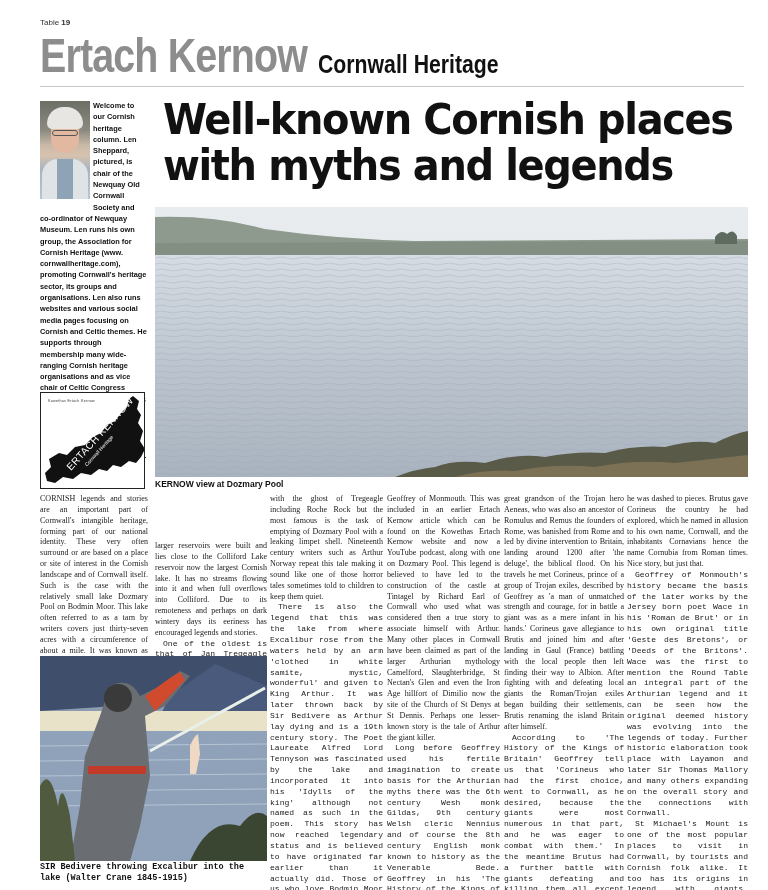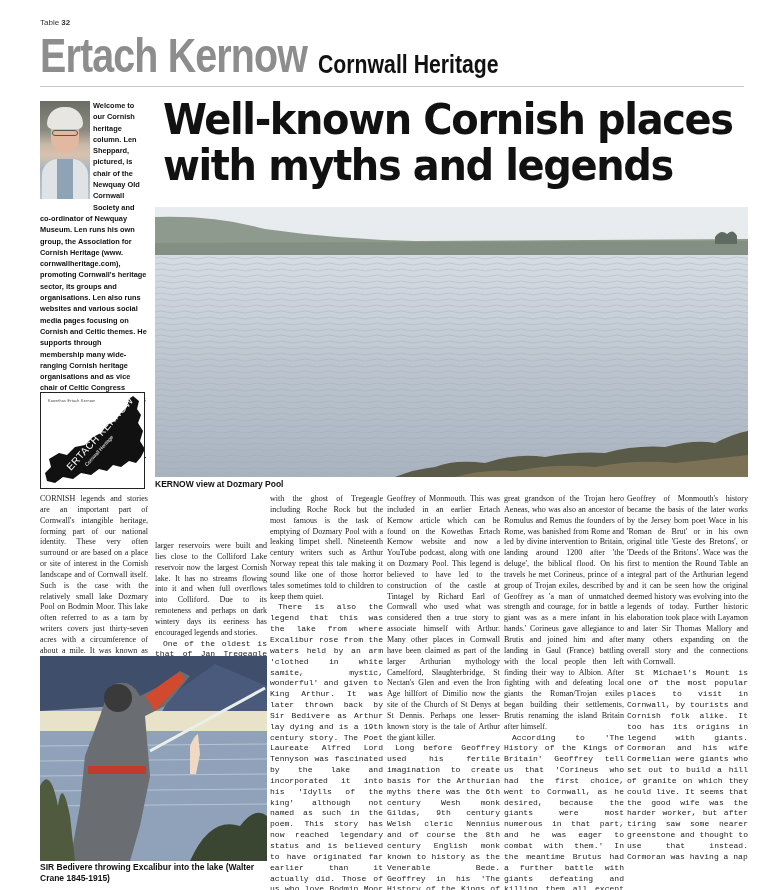--- a/index.html
+++ b/index.html
@@ -38,26 +38,26 @@
   .col p + p { text-indent: 8px; font-family: Liberation Mono, monospace; }
   .col1 { left: 40px; width: 108px; }
   .col2 { left: 155px; width: 112px; }
   .col3 { left: 270px; width: 113px; }
   .col4 { left: 387px; width: 113px; }
   .col5 { left: 504px; width: 120px; }
   .col6 { left: 627px; width: 121px; }
   .col2 { height: 155px; overflow: hidden; margin-top: 47px; }
 
   .excalibur { position: absolute; left: 40px; top: 656px; width: 227px; height: 205px; overflow: hidden; background: #7f8fa3; }
-  .caption2 { position: absolute; left: 40px; top: 862px; width: 228px; font-family: Liberation Sans, sans-serif; font-weight: 700; font-size: 8.5px; line-height: 10.5px; color: #111; }
+  .caption2 { position: absolute; left: 40px; top: 862px; width: 228px; font-family: Liberation Mono, monospace; font-weight: 700; font-size: 8.5px; line-height: 10.5px; color: #111; }
 </style>
 </head>
 <body>
 
-<div class="page-no"><span>Table</span> <b>32</b></div>
+<div class="page-no"><span>Table</span> <b>19</b></div>
 
 <div class="masthead">
   <span class="brand">Ertach Kernow</span>
   <span class="section">Cornwall Heritage</span>
 </div>
 <div class="rule"></div>
 
 <div class="author-photo">
   <div class="shirt"></div>
     <div class="tee"></div>
@@ -128,20 +128,21 @@
 </div>
 <div class="col col4">
   <p>Geoffrey of Monmouth. This was included in an earlier Ertach Kernow article which can be found on the Kowethas Ertach Kernow website and now a YouTube podcast, along with one on Dozmary Pool. This legend is believed to have led to the construction of the castle at Tintagel by Richard Earl of Cornwall who used what was considered then a true story to associate himself with Arthur. Many other places in Cornwall have been claimed as part of the larger Arthurian mythology Camelford, Slaughterbridge, St Nectan's Glen and even the Iron Age hillfort of Dimilio now the site of the Church of St Denys at St Dennis. Perhaps one lesser-known story is the tale of Arthur the giant killer.</p>
   <p>Long before Geoffrey used his fertile imagination to create basis for the Arthurian myths there was the 6th century Wesh monk Gildas, 9th century Welsh cleric Nennius and of course the 8th century English monk known to history as the Venerable Bede. Geoffrey in his 'The History of the Kings of Britain' fabricated a mostly fictional history for the Britons which included the ancestors of the Welsh, Bretons and Cornish and said by him to have been based largely on earlier works. The legendary background is that Brutus a</p>
 </div>
 <div class="col col5">
   <p>great grandson of the Trojan hero Aeneas, who was also an ancestor of Romulus and Remus the founders of Rome, was banished from Rome and led by divine intervention to Britain, landing around 1200 after 'the deluge', the biblical flood. On his travels he met Corineus, prince of a group of Trojan exiles, described by Geoffrey as 'a man of unmatched strength and courage, for in battle a giant was as a mere infant in his hands.' Corineus gave allegiance to Brutis and joined him and after landing in Gaul (France) battling with the local people then left finding their way to Albion. After fighting with and defeating local giants the Roman/Trojan exiles began building their settlements, Brutis renaming the island Britain after himself.</p>
   <p>According to 'The History of the Kings of Britain' Geoffrey tell us that 'Corineus who had the first choice, went to Cornwall, as he desired, because the giants were most numerous in that part, and he was eager to combat with them.' In the meantime Brutus had a further battle with giants defeating and killing them all except Gogmagog who he wanted to fight in a test of strength against Corineus. In the fight Corineus defeated Gogmagog hurling him off a precipice into the sea where</p>
 </div>
 <div class="col col6">
+  <p>he was dashed to pieces. Brutus gave Corineus the country he had explored, which he named in allusion to his own name, Cornwall, and the inhabitants Cornavians hence the name Cornubia from Roman times. Nice story, but just that.</p>
   <p>Geoffrey of Monmouth's history became the basis of the later works by the Jersey born poet Wace in his 'Roman de Brut' or in his own original title 'Geste des Bretons', or 'Deeds of the Britons'. Wace was the first to mention the Round Table an integral part of the Arthurian legend and it can be seen how the original deemed history was evolving into the legends of today. Further historic elaboration took place with Layamon and later Sir Thomas Mallory and many others expanding on the overall story and the connections with Cornwall.</p>
   <p>St Michael's Mount is one of the most popular places to visit in Cornwall, by tourists and Cornish folk alike. It too has its origins in legend with giants. Cormoran and his wife Cormelian were giants who set out to build a hill of granite on which they could live. It seems that the good wife was the harder worker, but after tiring saw some nearer greenstone and thought to use that instead. Cormoran was having a nap</p>
 </div>
 
 <div class="excalibur">
   <svg width="227" height="205" viewBox="0 0 227 205">
     <rect width="227" height="205" fill="#8d9bb0"></rect>
     <path d="M0,0 L227,0 L227,40 L0,55 Z" fill="#3f4e6b"></path>
     <path d="M130,40 L175,8 L227,30 L227,60 L120,60 Z" fill="#4a5a7c"></path>
     <rect x="0" y="55" width="227" height="20" fill="#e8e2c8"></rect>

